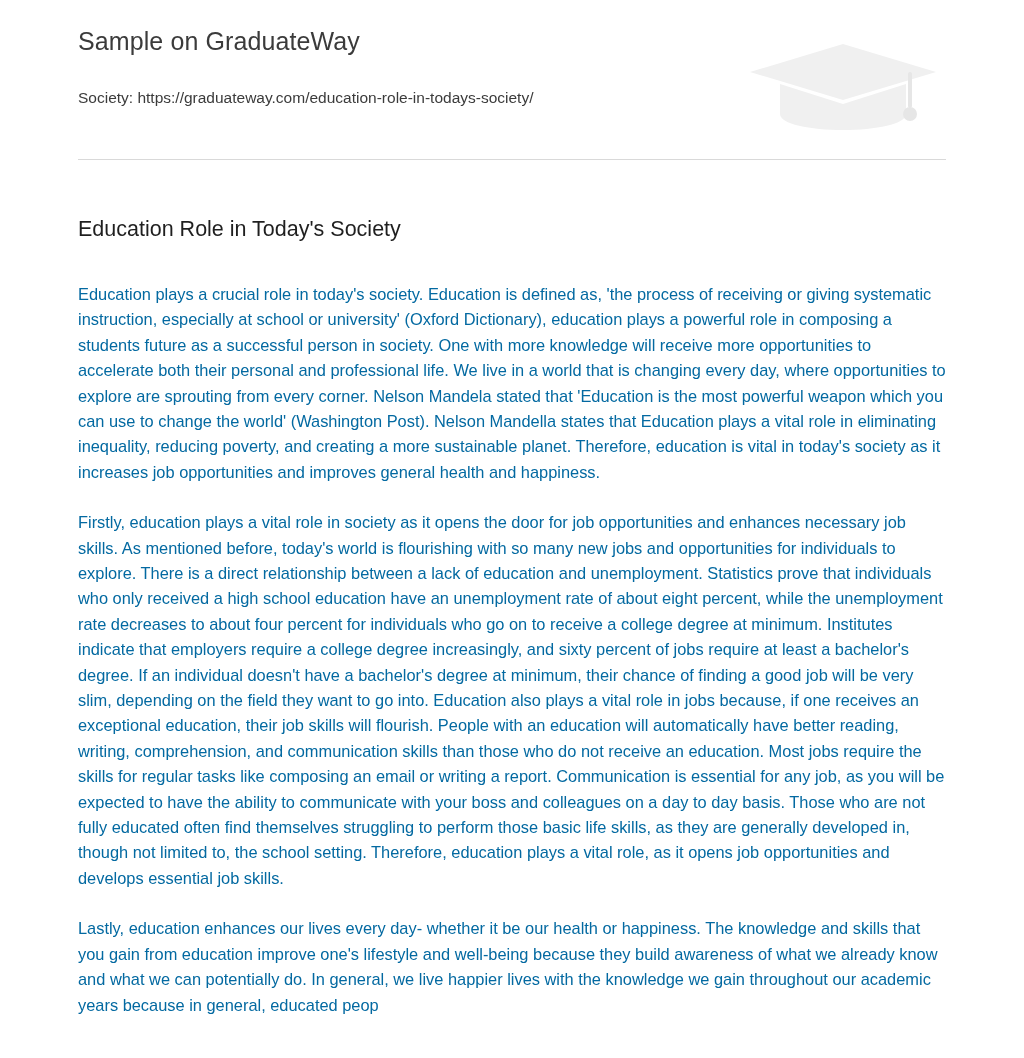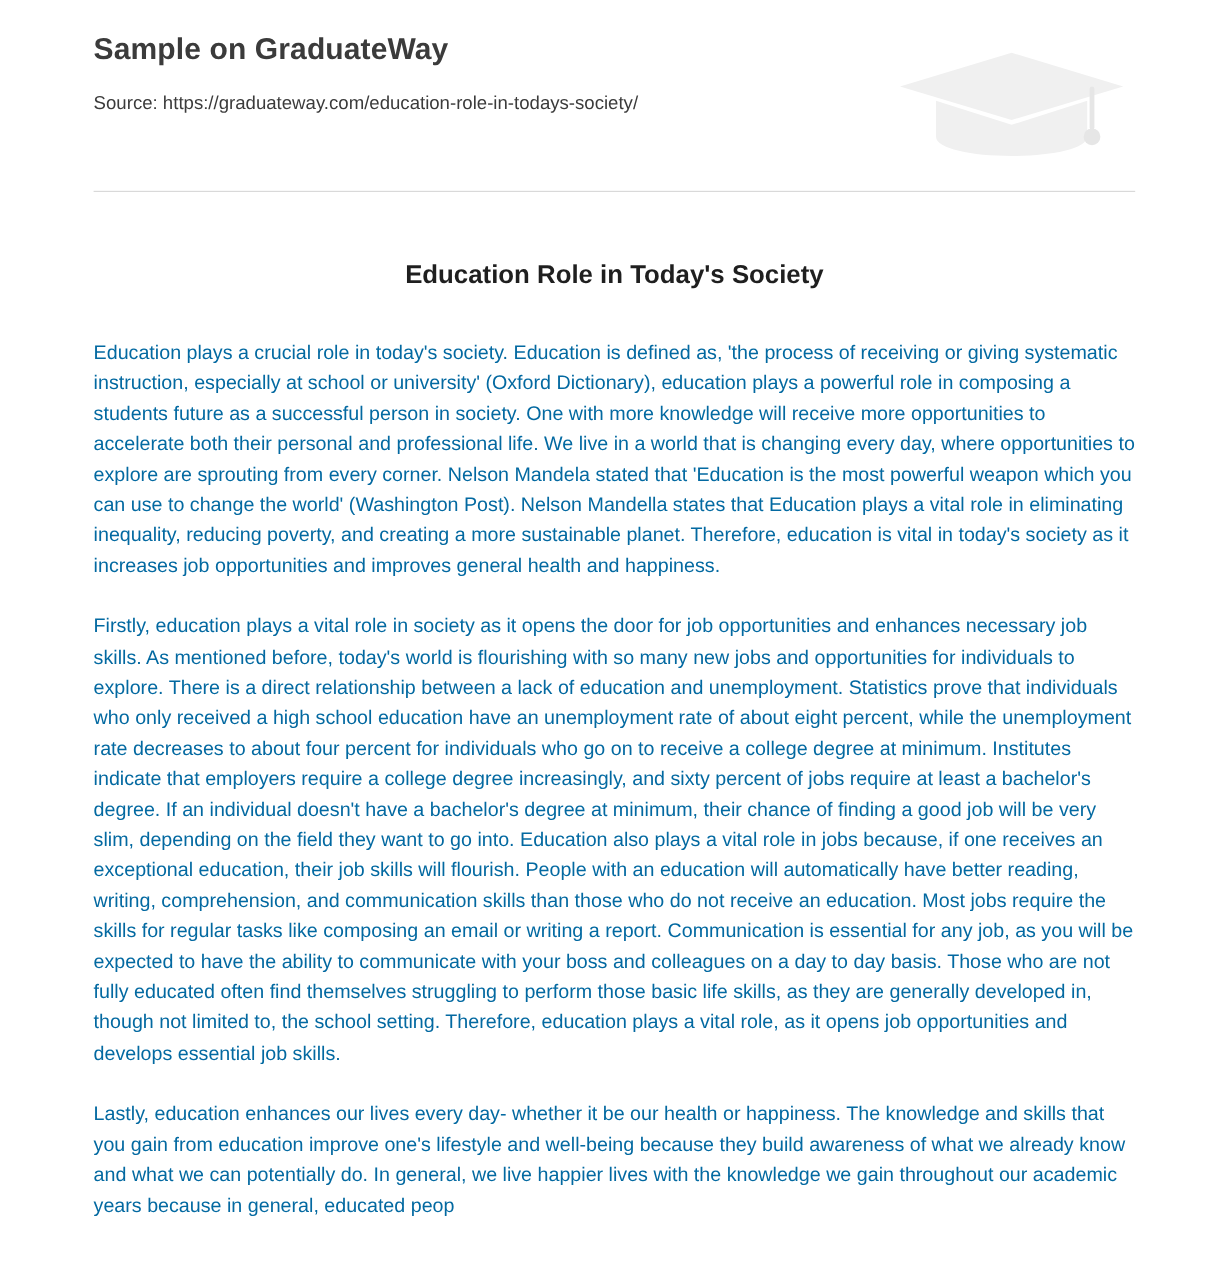--- a/index.html
+++ b/index.html
@@ -20,24 +20,24 @@
     height: 1058px;
     padding: 26px 78px 0 78px;
     position: relative;
   }
   .header {
     position: relative;
     min-height: 104px;
   }
   .brand {
     font-size: 25px;
-    font-weight: bold;
+    font-weight: normal;
     color: #3b3b3b;
     letter-spacing: 0.1px;
-    margin: 0 0 21px 0;
+    margin: 0 0 32px 0;
     line-height: 1.2;
   }
   .source {
     font-size: 15.5px;
     color: #3b3b3b;
     margin: 0;
     line-height: 1.3;
   }
   .logo {
     position: absolute;
@@ -45,23 +45,23 @@
     top: 14px;
     width: 190px;
     height: 92px;
   }
   .divider {
     border: 0;
     border-top: 1px solid #d9d9d9;
     margin: 29px 0 0 0;
   }
   .doc-title {
-    text-align: center;
+    text-align: left;
     font-size: 21.5px;
-    font-weight: bold;
+    font-weight: normal;
     color: #1f1f1f;
     margin: 56px 0 38px 0;
     line-height: 1.3;
   }
   .body-text p {
     font-size: 16.4px;
     line-height: 25.4px;
     color: #0369a1;
     margin: 0 0 25px 0;
     text-align: left;
@@ -70,21 +70,21 @@
     margin-bottom: 0;
   }
 </style>
 </head>
 <body>
 
 <div class="page">
 
   <div class="header">
     <div class="brand">Sample on GraduateWay</div>
-    <div class="source">Source: https://graduateway.com/education-role-in-todays-society/</div>
+    <div class="source">Society: https://graduateway.com/education-role-in-todays-society/</div>
 
     <div class="logo">
       <svg viewBox="0 0 190 92" width="190" height="92" aria-hidden="true">
         <g fill="#f0f0f0">
           <polygon points="95,4 188,32 95,60 2,32"></polygon>
           <path d="M32,44 L32,74 C32,84 62,90 95,90 C128,90 158,84 158,74 L158,44 L95,64 Z"></path>
         </g>
         <g fill="#e6e6e6">
           <rect x="160" y="32" width="4" height="36" rx="2"></rect>
           <circle cx="162" cy="74" r="7"></circle>

